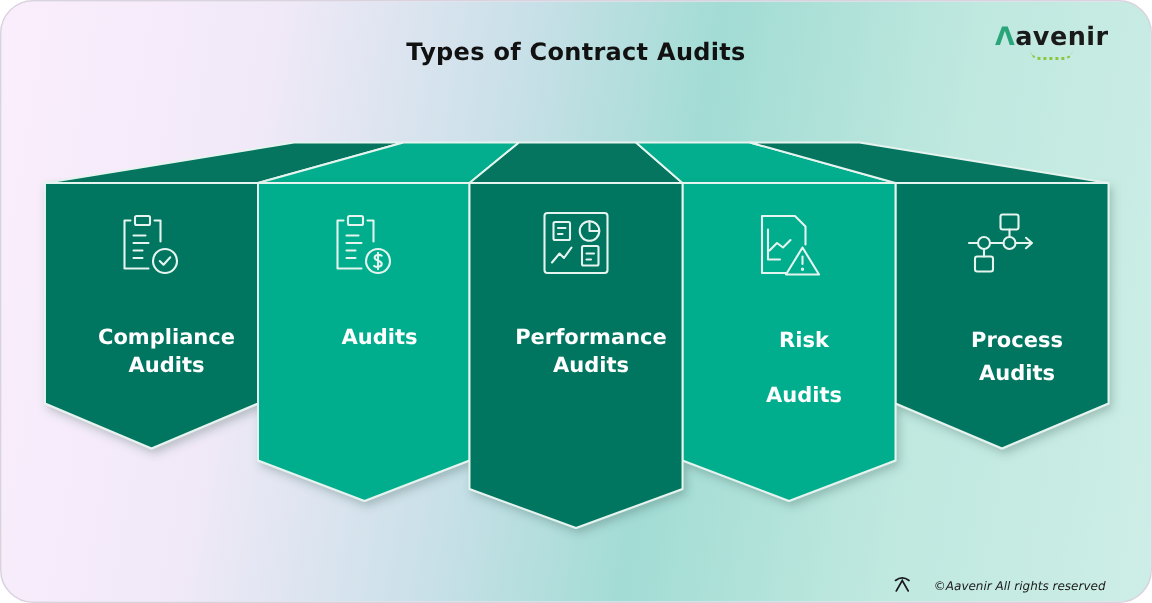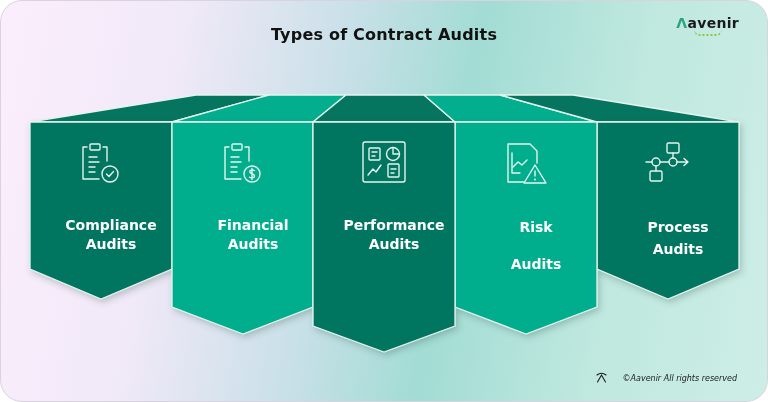--- a/index.html
+++ b/index.html
@@ -7,31 +7,31 @@
   .canvas {
     position:absolute; left:0; top:0; width:766px; height:400px;
     border:1px solid #d9d3df; border-radius:22px; overflow:hidden;
     background: linear-gradient(100deg, #fbeefc 0%, #f1e9f8 22%, #c9e0e8 42%, #a2dcd4 58%, #bfe8df 78%, #cdeee6 100%);
   }
   .title {
     position:absolute; left:0; width:766px; top:24px; text-align:center;
     font-size:16px; font-weight:bold; color:#111; letter-spacing:0.2px;
   }
   .logo { position:absolute; right:28px; top:14px; display:flex; flex-direction:column; align-items:center; }
-  .logo-text { font-size:14px; color:#1a1a1a; font-weight:bold; letter-spacing:0.3px; }
+  .logo-text { font-size:17px; color:#1a1a1a; font-weight:bold; letter-spacing:0.3px; }
   .logo-text .accent { color:#2aa57a; }
   .logo-dots { width:28px; height:4px; margin-top:-1px; border-bottom:2px dotted #8cc63f; border-radius:0 0 14px 14px; }
   svg.diagram { position:absolute; left:0; top:0; }
   .label {
     position:absolute; width:162px; text-align:center; color:#ffffff;
     font-size:14px; font-weight:bold; line-height:19px;
   }
   .icon { position:absolute; width:142px; display:flex; justify-content:center; }
   .footer {
-    position:absolute; right:30px; bottom:16px; font-size:8px; color:#1a1a1a;
+    position:absolute; right:30px; bottom:4px; font-size:8px; color:#1a1a1a;
     display:flex; align-items:center; gap:16px; font-style:italic;
   }
 </style>
 </head>
 <body>
 
 <div class="canvas">
 
   <div class="title">Types of Contract Audits</div>
 
@@ -118,21 +118,20 @@
       <path d="M13 25 V30"></path>
       <rect x="7" y="30" width="12" height="10" rx="1.5"></rect>
     </svg>
   </div>
 
   <div class="label" style="left:29px; top:215px;">
     <div>Compliance</div>
     <div>Audits</div>
   </div>
   <div class="label" style="left:171px; top:215px;">
-    <div>Financial</div>
     <div>Audits</div>
   </div>
   <div class="label" style="left:312px; top:215px;">
     <div>Performance</div>
     <div>Audits</div>
   </div>
   <div class="label" style="left:454px; top:217px;">
     <div style="margin-bottom:18px;">Risk</div>
     <div>Audits</div>
   </div>

